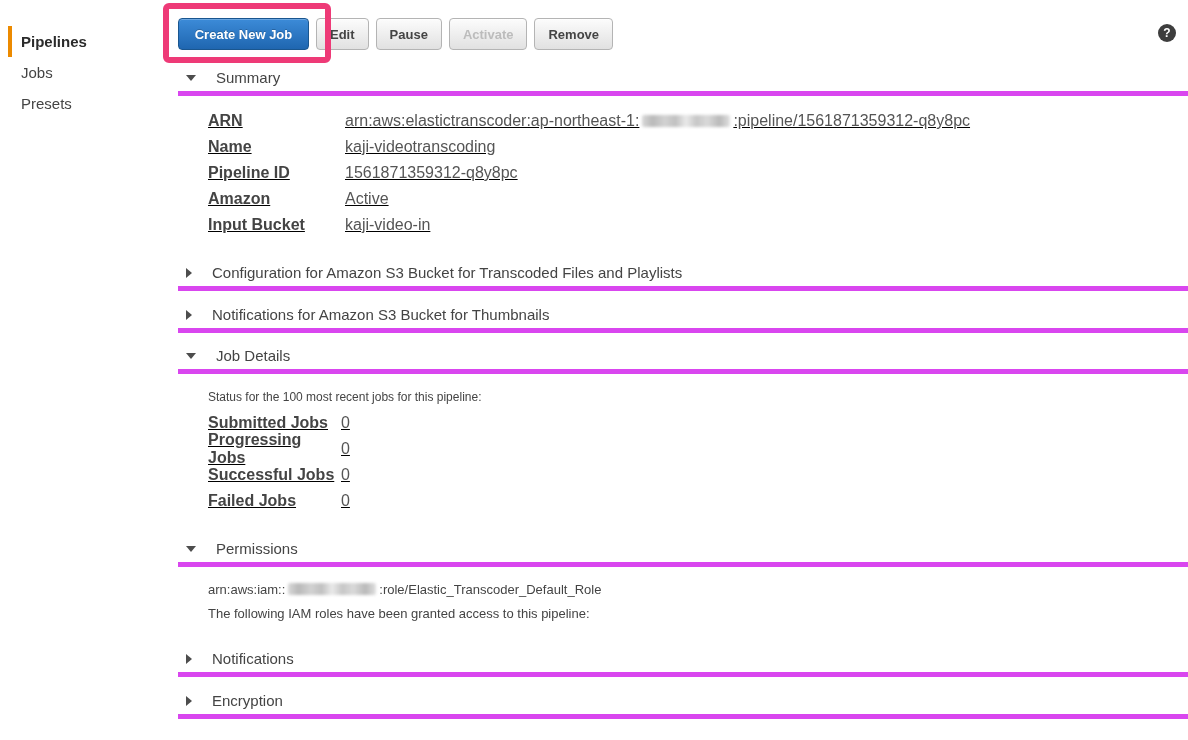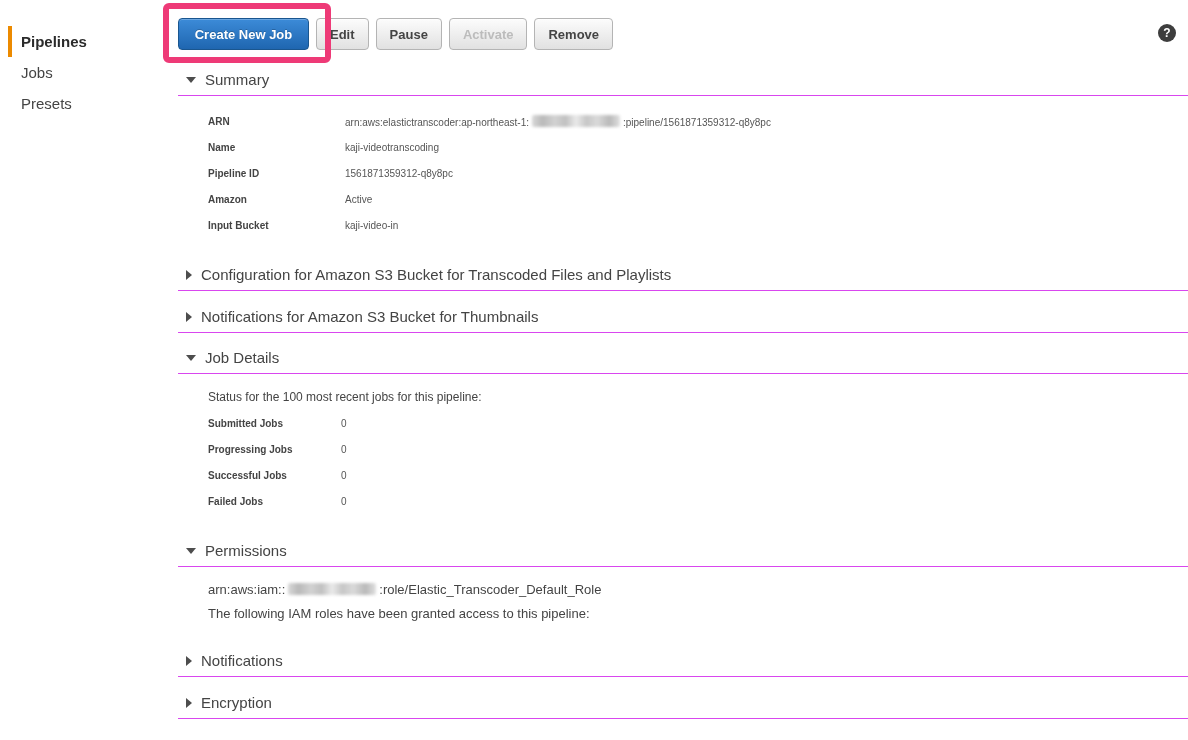--- a/index.html
+++ b/index.html
@@ -31,32 +31,32 @@
     box-shadow:inset 0 1px 0 rgba(255,255,255,.25); text-shadow:0 -1px 0 rgba(0,0,0,.2); }
   .btn-edit { margin-left:13px; }
   .btn[disabled] { color:#bcbcbc; cursor:default; }
 
   
   .annotation-box { position:absolute; left:163px; top:3px; width:168px; height:60px;
     border:6px solid #ee3a77; border-radius:6px; pointer-events:none; z-index:5; }
 
   
   .content { margin-left:178px; width:1010px; padding-top:64px; }
-  .sec-head { height:32px; display:flex; align-items:center; gap:9px; padding-left:8px;
-    border-bottom:1px solid #d946ef; cursor:pointer; }
+  .sec-head { height:32px; display:flex; align-items:center; gap:20px; padding-left:8px;
+    border-bottom:5px solid #d946ef; cursor:pointer; }
   .sec-title { font-size:15px; color:#444; }
   .caret-down { width:0; height:0; border-left:5px solid transparent;
     border-right:5px solid transparent; border-top:6px solid #4d4d4d; }
   .caret-right { width:0; height:0; border-top:5px solid transparent;
     border-bottom:5px solid transparent; border-left:6px solid #4d4d4d; }
   .mt21 { margin-top:21px; } .mt20 { margin-top:20px; }
   .mt10 { margin-top:10px; } .mt9 { margin-top:9px; }
 
   .kv-body { padding:12px 0 0 30px; }
-  .kv-row { display:flex; align-items:center; height:26px; font-size:10px; }
+  .kv-row { display:flex; align-items:center; height:26px; font-size:16px;text-decoration:underline; }
   .kv-label { flex:0 0 137px; font-weight:bold; color:#444; }
   .kv-row .kv-value { color:#555; white-space:nowrap; }
   .jobs-body { padding:10px 0 0 30px; }
   .jobs-intro { height:26px; display:flex; align-items:center; font-size:12px; color:#444; }
   .jobs-body .kv-label { flex:0 0 133px; }
   .green { color:#0a9b20; }
 
   .perm-body { padding:10px 0 0 30px; font-size:13px; color:#444; }
   .perm-line { height:24px; display:flex; align-items:center; white-space:nowrap; }
 

